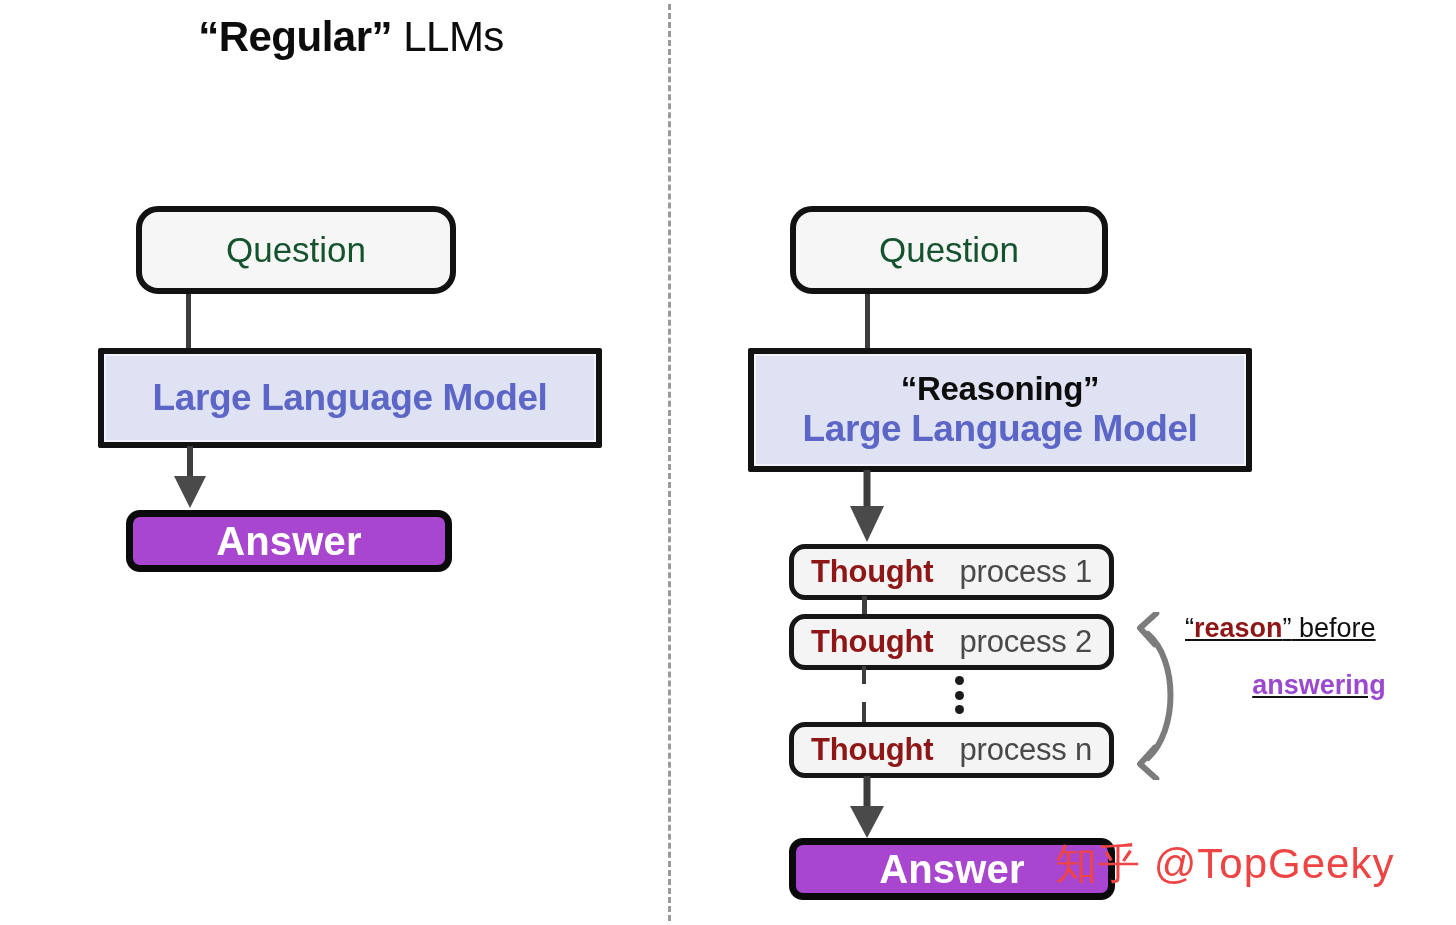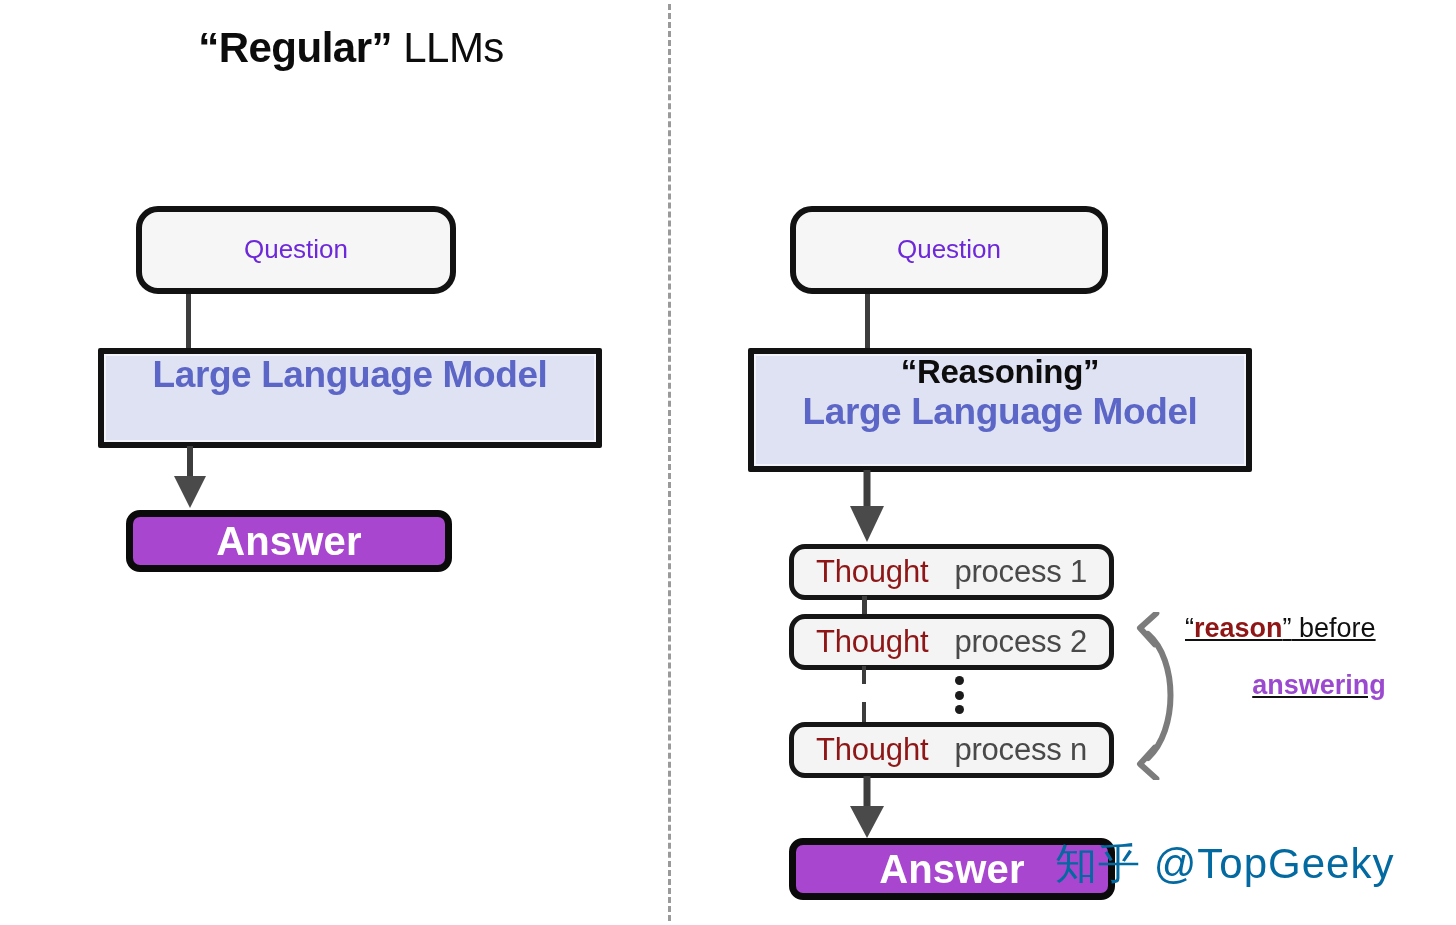--- a/index.html
+++ b/index.html
@@ -24,21 +24,21 @@
     position: absolute;
     text-align: center;
     font-size: 42px;
     letter-spacing: -0.5px;
     color: #0c0c0c;
     white-space: nowrap;
     font-weight: 400;
   }
   .col-title .strong { font-weight: 700; }
 
-  #title-left  { left: 0;    top: 24px; width: 670px; padding-left: 32px; }
+  #title-left  { left: 0;    top: 13px; width: 670px; padding-left: 32px; }
   #title-right { left: 672px; top: 16px; width: 784px; }
 
   
   #divider {
     position: absolute;
     left: 668px;
     top: 4px;
     width: 0;
     height: 917px;
     border-left: 3px dashed #9a9a9a;
@@ -51,32 +51,32 @@
     align-items: center;
     justify-content: center;
     text-align: center;
     line-height: 1.12;
   }
 
   .node-question {
     background: #f6f6f6;
     border: 6px solid #121212;
     border-radius: 22px;
-    font-size: 26px;
-    color: #6d28d9;
+    font-size: 35px;
+    color: #14532d;
     font-weight: 400;
   }
 
   .node-llm {
     background: #dfe2f3;
     border: 6px solid #121212;
     border-radius: 2px;
     box-shadow: inset 0 0 0 2px #f3f4fb;
     flex-direction: column;
-    justify-content: flex-start;
+    justify-content: center;
   }
   .llm-line-top {
     font-size: 33px;
     font-weight: 700;
     color: #0d0d0d;
     letter-spacing: -0.3px;
   }
   .llm-line-main {
     font-size: 37px;
     font-weight: 600;
@@ -88,21 +88,21 @@
     background: #f4f4f4;
     border: 5px solid #161616;
     border-radius: 16px;
     font-size: 31px;
     color: #494949;
     font-weight: 400;
     letter-spacing: -0.2px;
   }
   .node-thought .th-strong {
     color: #8e1616;
-    font-weight: 400;
+    font-weight: 700;
     margin-right: 26px;
   }
 
   .node-answer {
     background: #a846cf;
     border: 7px solid #0a0a0a;
     border-radius: 14px;
     font-size: 40px;
     font-weight: 700;
     color: #ffffff;
@@ -155,21 +155,21 @@
     font-weight: 700;
   }
   #annotation .an-line2 { text-align: center; display: block; padding-left: 18px; margin-top: 16px; }
 
   
   #watermark {
     position: absolute;
     left: 1055px;
     top: 836px;
     font-size: 42px;
-    color: #0369a1;
+    color: #ef4444;
     font-weight: 400;
     letter-spacing: 1px;
     white-space: nowrap;
     pointer-events: none;
   }
 </style>
 </head>
 <body>
 
 <div id="stage">

